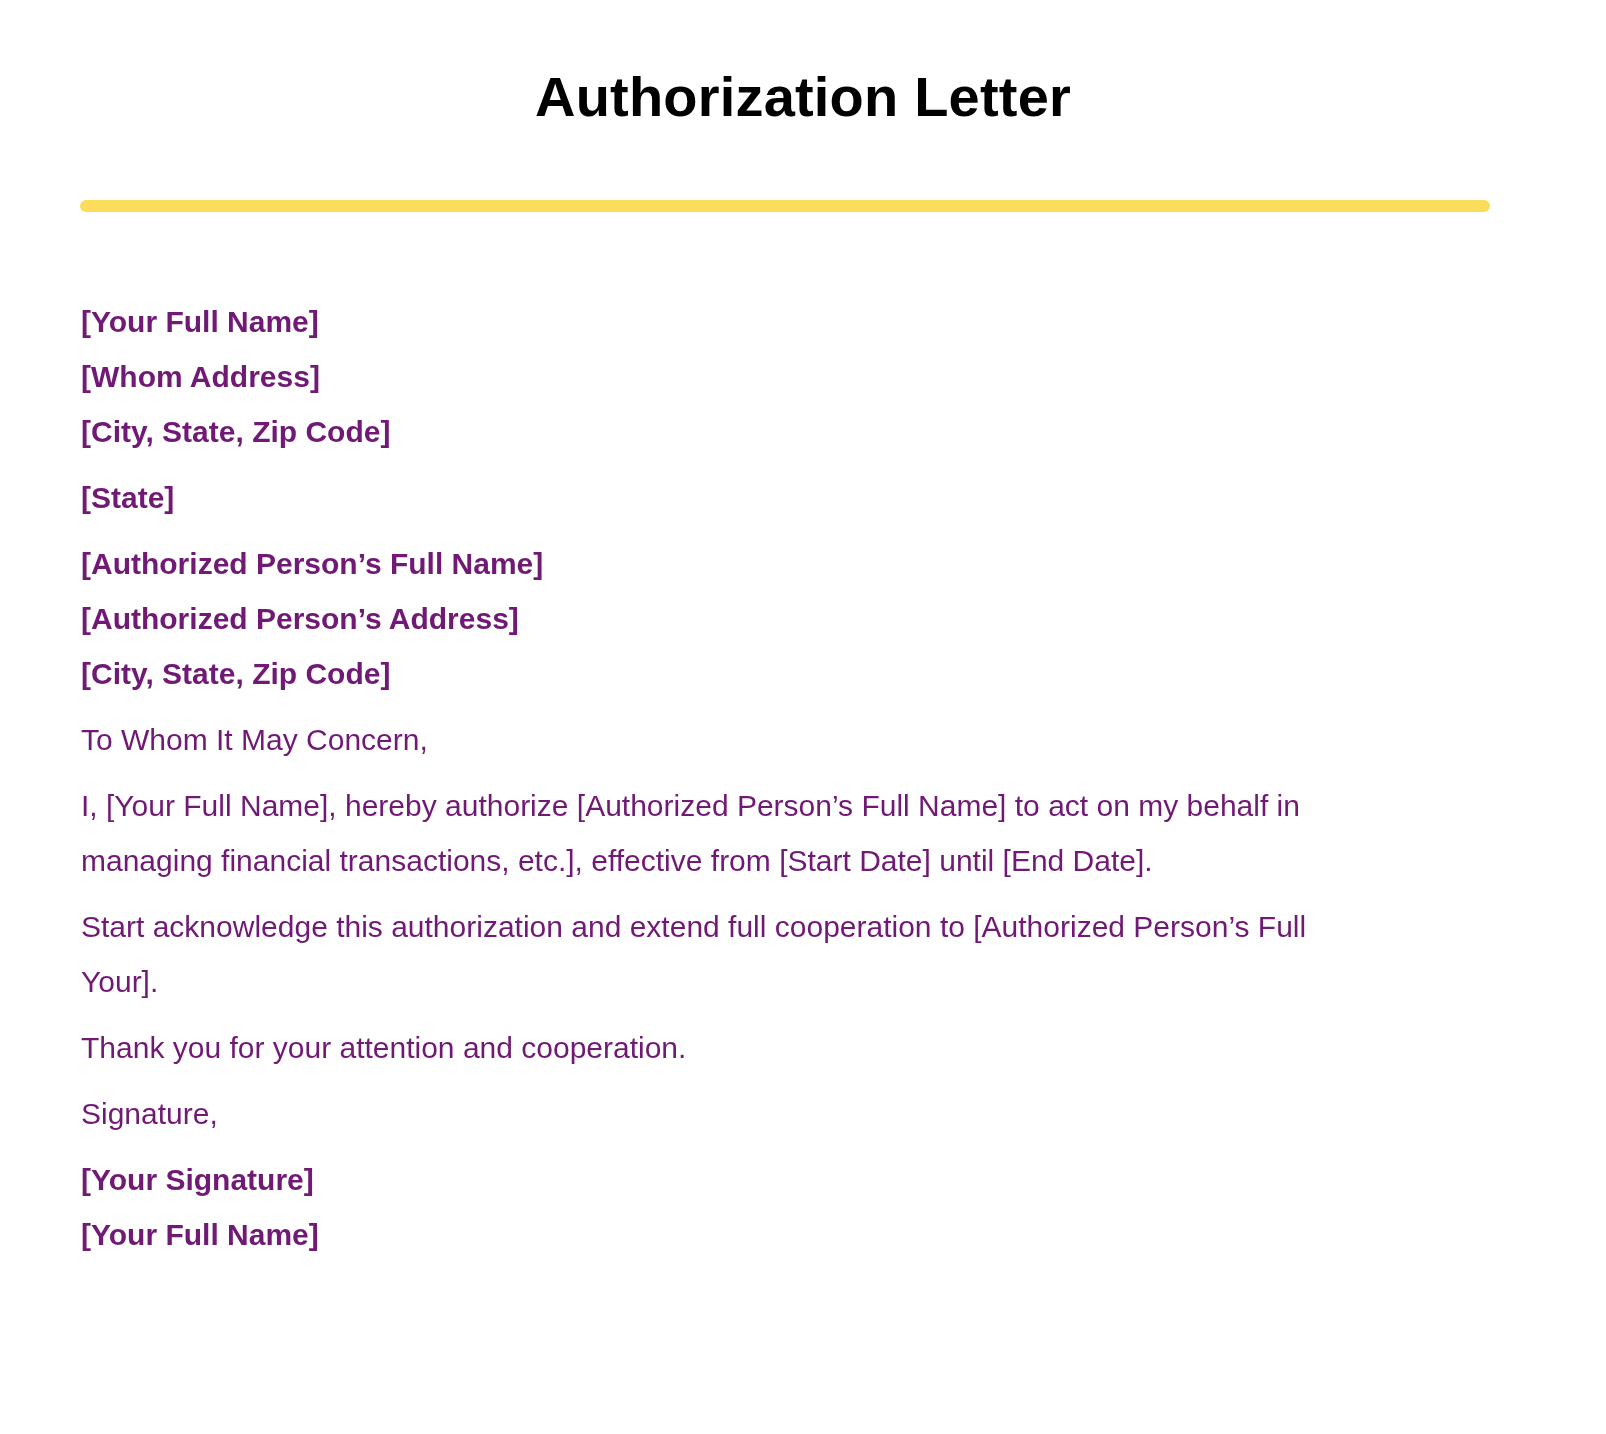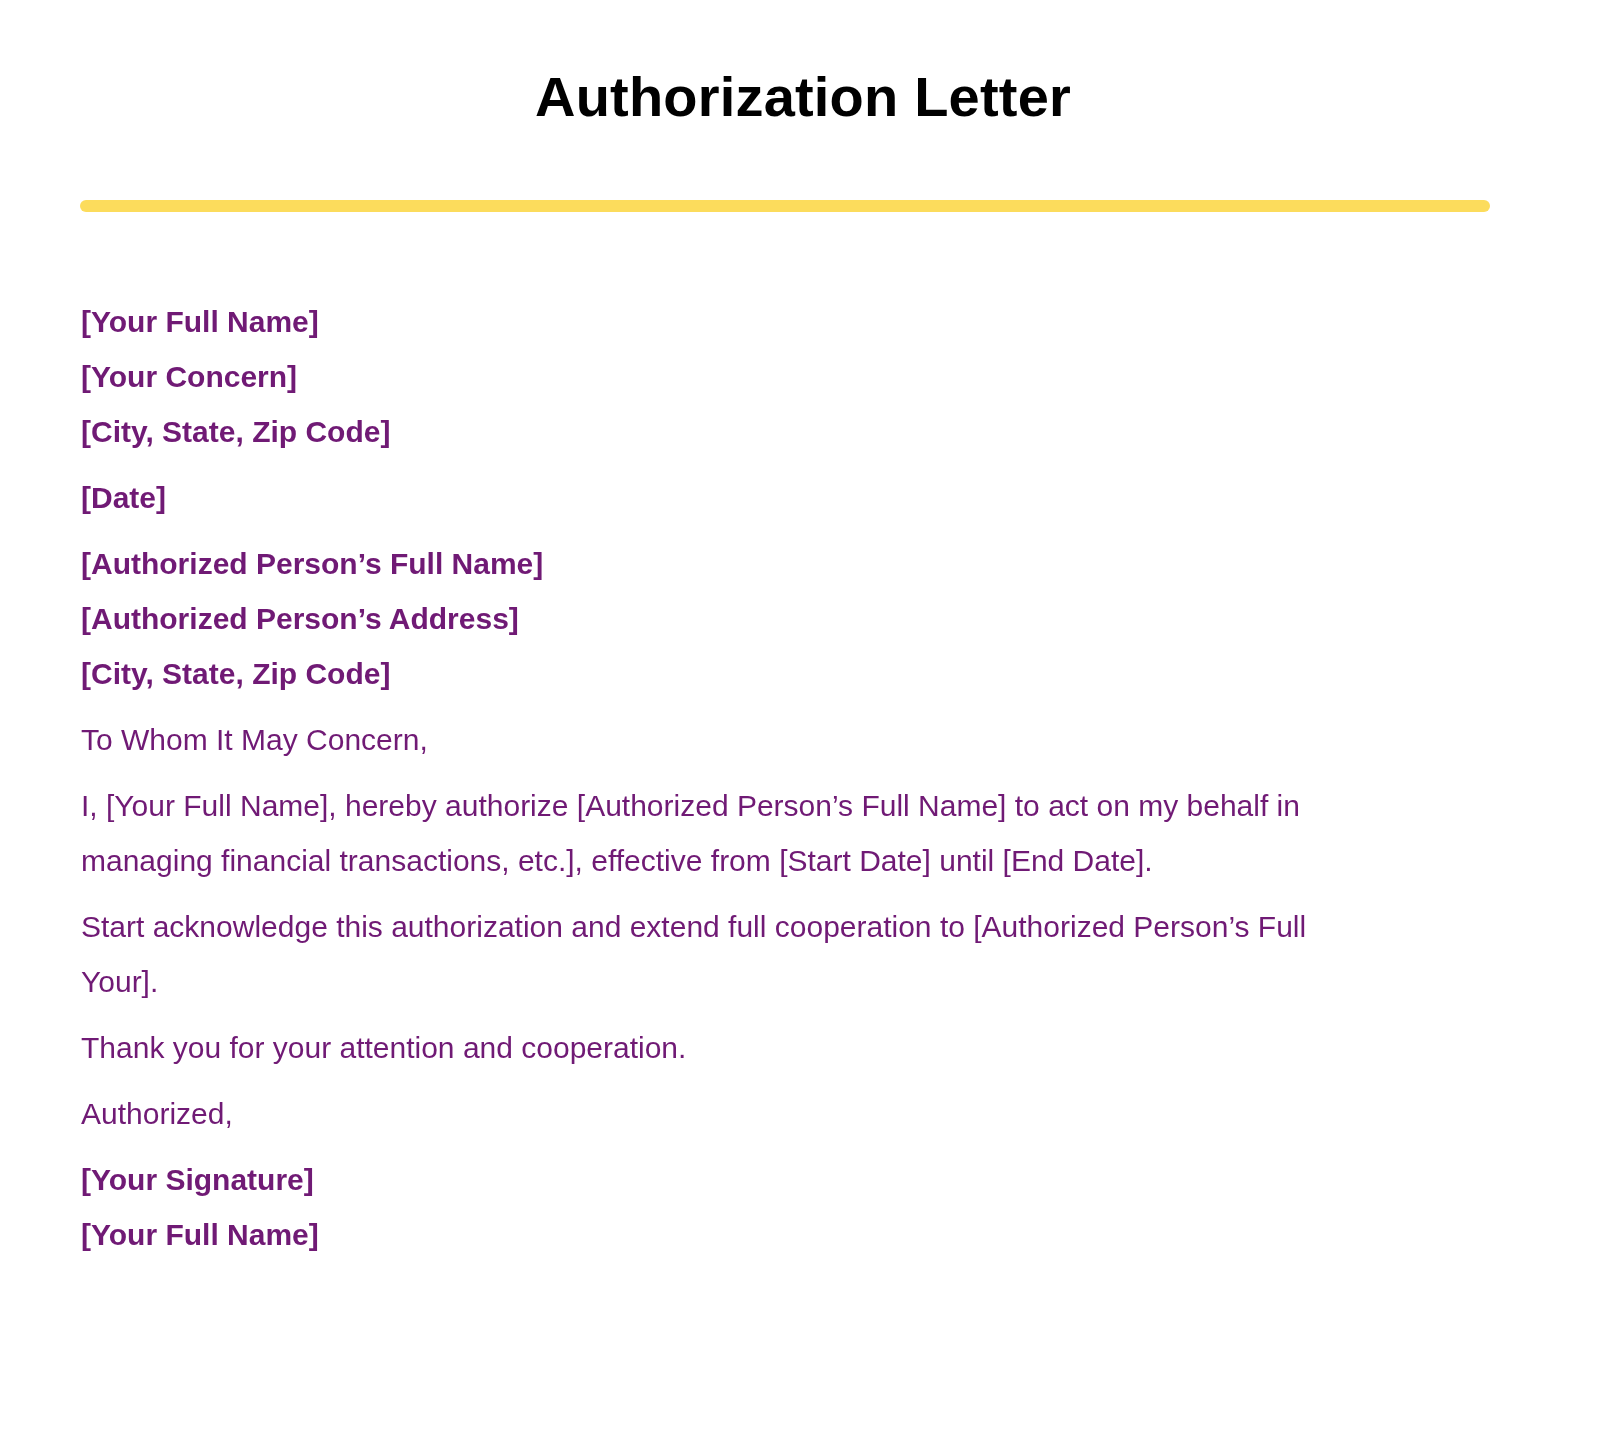--- a/index.html
+++ b/index.html
@@ -73,26 +73,26 @@
 
 <div class="page">
   <h1 class="title">Authorization Letter</h1>
 
   <div class="divider"></div>
 
   <div class="content">
 
     <div class="block bold">
       <span class="line">[Your Full Name]</span>
-      <span class="line">[Your Concern]</span>
+      <span class="line">[Whom Address]</span>
       <span class="line">[City, State, Zip Code]</span>
     </div>
 
     <div class="block bold">
-      <span class="line">[Date]</span>
+      <span class="line">[State]</span>
     </div>
 
     <div class="block bold">
       <span class="line">[Authorized Person’s Full Name]</span>
       <span class="line">[Authorized Person’s Address]</span>
       <span class="line">[City, State, Zip Code]</span>
     </div>
 
     <p class="para">
       <span class="line">To Whom It May Concern,</span>
@@ -106,21 +106,21 @@
     <p class="para">
       <span class="line">Start acknowledge this authorization and extend full cooperation to [Authorized Person’s Full</span>
       <span class="line">Your].</span>
     </p>
 
     <p class="para">
       <span class="line">Thank you for your attention and cooperation.</span>
     </p>
 
     <p class="para">
-      <span class="line">Authorized,</span>
+      <span class="line">Signature,</span>
     </p>
 
     <div class="block bold">
       <span class="line">[Your Signature]</span>
       <span class="line">[Your Full Name]</span>
     </div>
 
   </div>
 </div>
 

